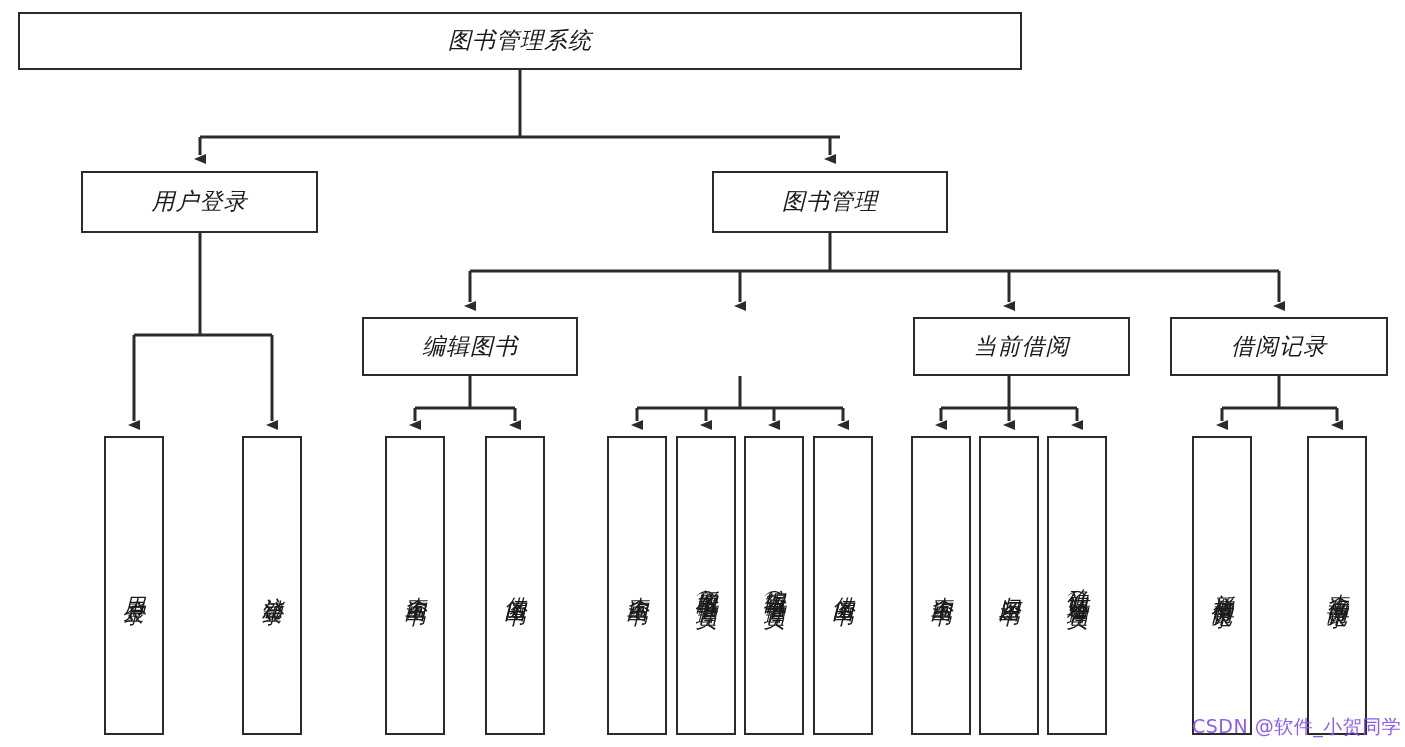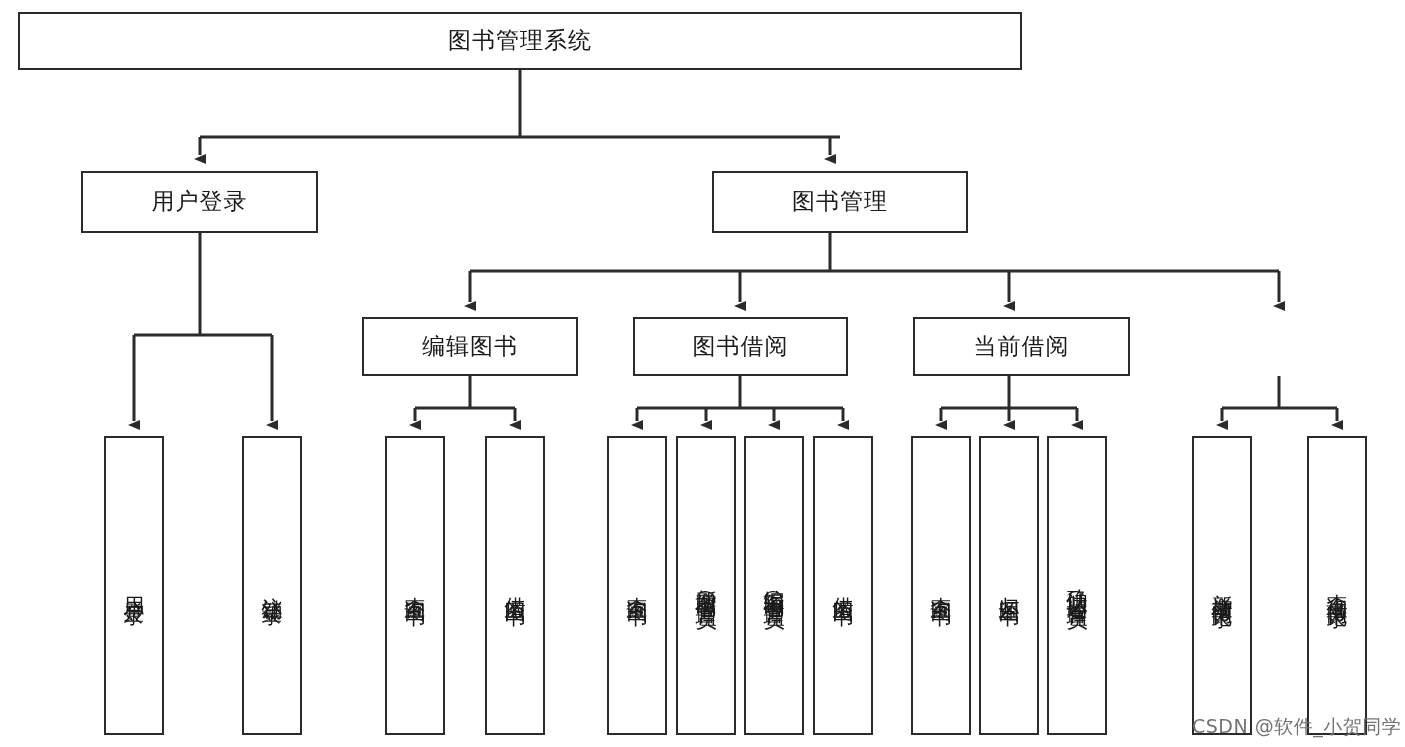--- a/index.html
+++ b/index.html
@@ -38,37 +38,38 @@
     font-size: 21px;
     line-height: 1.15;
     letter-spacing: 3px;
     padding: 6px 0;
     align-items: center;
     justify-content: center;
     white-space: nowrap;
   }
   .node .label {
     display: block;
+    font-style: italic;
   }
   .node.vert .label {
     writing-mode: vertical-rl;
     text-orientation: upright;
   }
   #edges {
     position: absolute;
     left: 0;
     top: 0;
     width: 1405px;
     height: 747px;
     pointer-events: none;
   }
   .watermark {
     position: absolute;
     font-size: 19px;
-    color: #737373;
+    color: #8b5cf6;
     letter-spacing: 0.5px;
     white-space: nowrap;
     font-family: "DejaVu Sans", "Liberation Sans", sans-serif;
   }
 </style>
 </head>
 <body>
 
 <div id="canvas">
 
@@ -122,32 +123,32 @@
     </g>
   </svg>
 
   <div class="node horiz" style="left:18px; top:12px; width:1004px; height:58px;">
     <span class="label">图书管理系统</span>
   </div>
 
   <div class="node horiz" style="left:81px; top:171px; width:237px; height:62px;">
     <span class="label">用户登录</span>
   </div>
-  <div class="node horiz" style="left:712px; top:171px; width:256px; height:62px;">
+  <div class="node horiz" style="left:712px; top:171px; width:236px; height:62px;">
     <span class="label">图书管理</span>
   </div>
 
   <div class="node horiz" style="left:362px; top:317px; width:216px; height:59px;">
     <span class="label">编辑图书</span>
   </div>
-  <div class="node horiz" style="left:633px; top:317px; width:215px; height:59px;">
-    <span class="label">图书借阅</span>
-  </div>
   <div class="node horiz" style="left:901px; top:317px; width:217px; height:59px;margin-left:12px;">
     <span class="label">当前借阅</span>
+  </div>
+  <div class="node horiz" style="left:1170px; top:317px; width:218px; height:59px;">
+    <span class="label">借阅记录</span>
   </div>
 
   <div class="node vert" style="left:104px; top:436px; width:60px; height:299px;">
     <span class="label">用户登录</span>
   </div>
   <div class="node vert" style="left:242px; top:436px; width:60px; height:299px;">
     <span class="label">注销登录</span>
   </div>
 
   <div class="node vert" style="left:385px; top:436px; width:60px; height:299px;">

